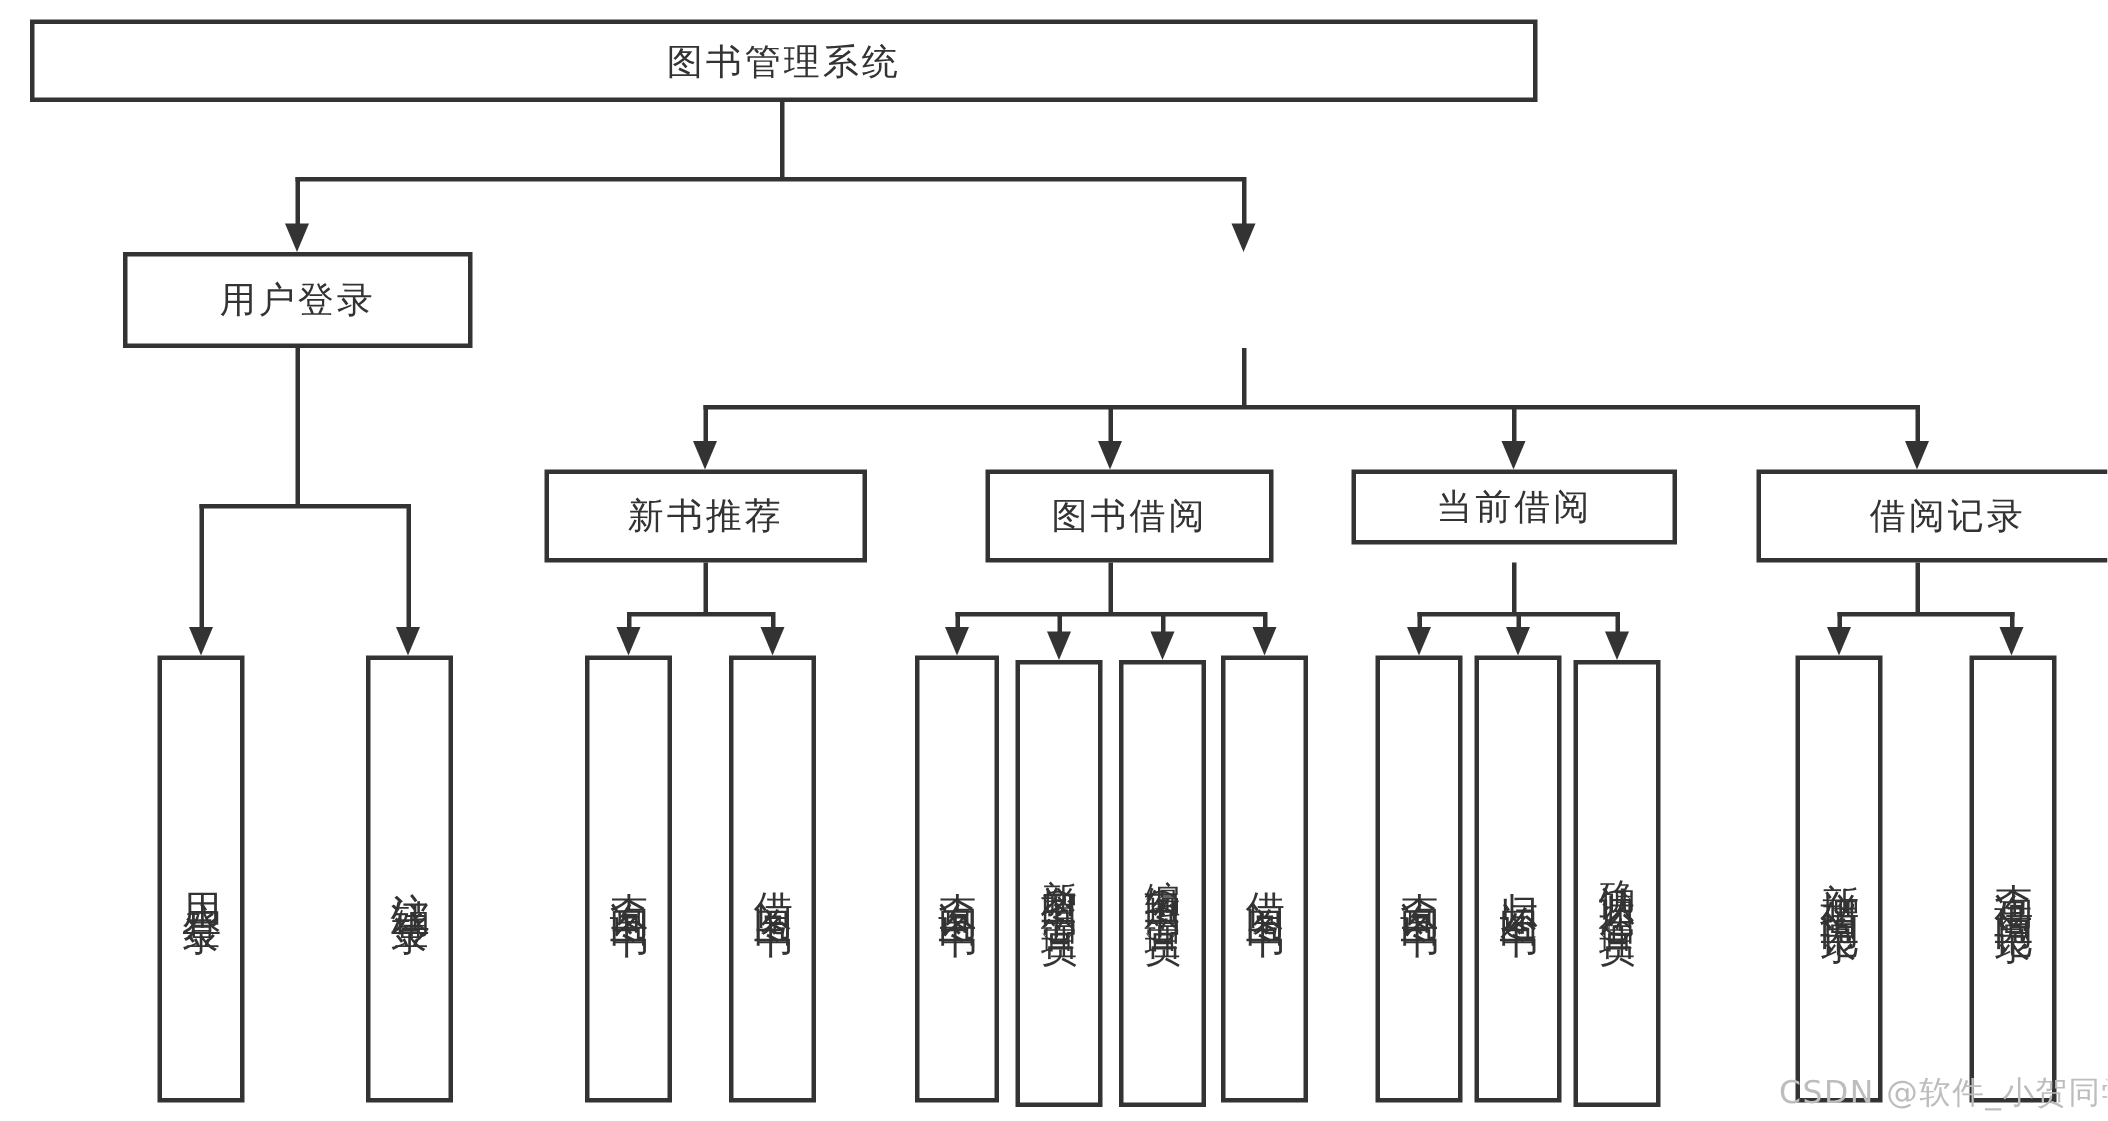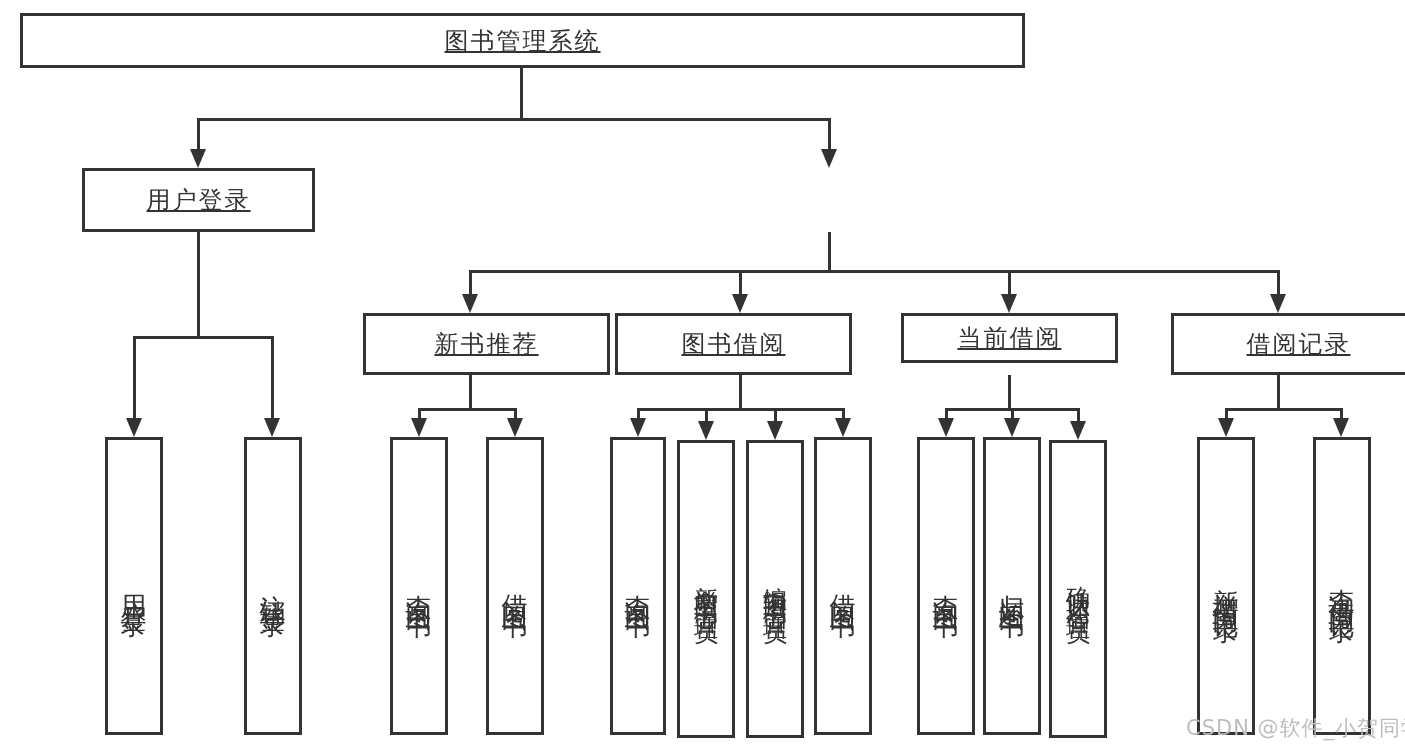--- a/index.html
+++ b/index.html
@@ -10,21 +10,21 @@
     position:relative;width:1405px;height:747px;background:var(--bg);
     font-family:"DejaVu Sans","Liberation Sans",sans-serif;
     color:var(--text);overflow:hidden;
   }
   .box{
     position:absolute;box-sizing:border-box;background:#ffffff;
     border:3px solid var(--line);
     display:flex;align-items:center;justify-content:center;
     color:var(--text);
   }
-  .h-box{font-size:24px;letter-spacing:2px;white-space:nowrap;text-decoration:underline;}
+  .h-box{font-size:24px;letter-spacing:2px;white-space:nowrap;}
   .v-box .vtext{
     writing-mode:vertical-rl;text-orientation:mixed;
     font-size:26px;letter-spacing:6px;line-height:1;
   }
   .v-box.tight .vtext{font-size:24px;letter-spacing:5px;}
   .vl{position:absolute;width:3px;background:var(--line);}
   .hl{position:absolute;height:3px;background:var(--line);}
   .ar{
     position:absolute;width:0;height:0;
     border-left:8px solid transparent;border-right:8px solid transparent;
@@ -42,25 +42,25 @@
 
   <div class="box h-box" style="left:20px;top:13px;width:1005px;height:55px">
     <span>图书管理系统</span>
   </div>
 
   <div class="box h-box" style="left:82px;top:168px;width:233px;height:64px">
     <span>用户登录</span>
   </div>
 
 
-  <div class="box h-box" style="left:363px;top:313px;width:247px;height:62px">
+  <div class="box h-box" style="left:363px;top:313px;width:215px;height:62px">
     <span>新书推荐</span>
   </div>
 
-  <div class="box h-box" style="left:615px;top:313px;width:237px;height:62px">
+  <div class="box h-box" style="left:657px;top:313px;width:192px;height:62px">
     <span>图书借阅</span>
   </div>
 
   <div class="box h-box" style="left:901px;top:313px;width:217px;height:50px">
     <span>当前借阅</span>
   </div>
 
   <div class="box h-box" style="left:1171px;top:313px;width:255px;height:62px">
     <span>借阅记录</span>
   </div>

